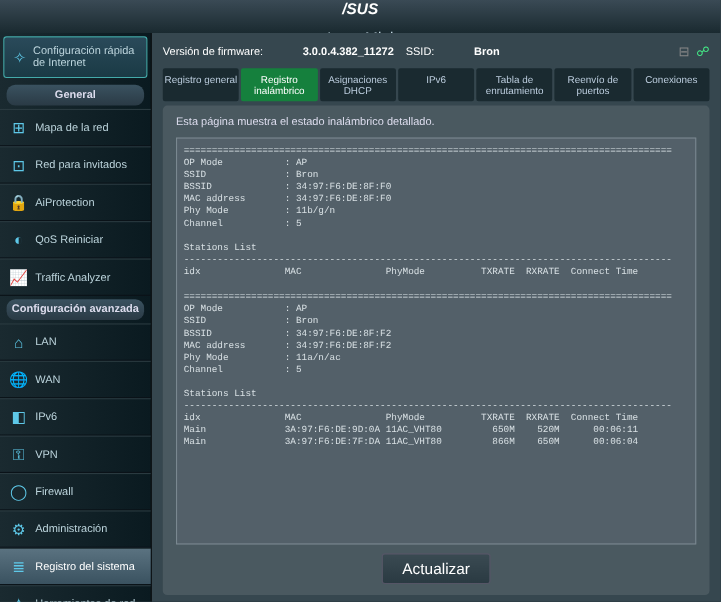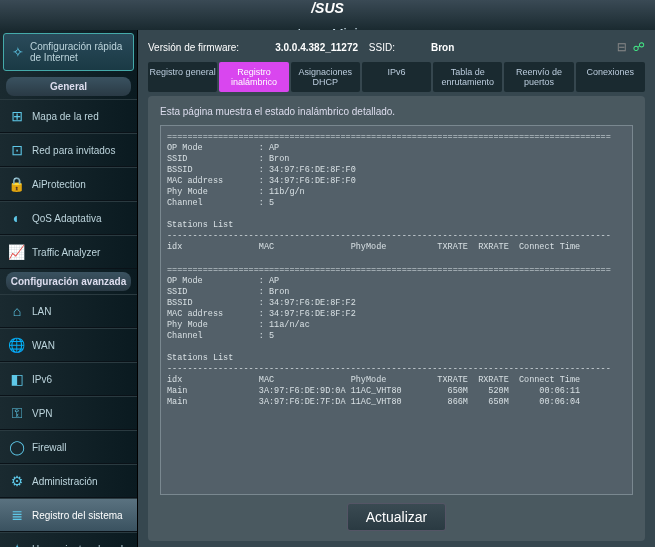--- a/index.html
+++ b/index.html
@@ -16,21 +16,21 @@
 .side-item.active { background: linear-gradient(#5a7280, #3a5260); color: #fff; }
 .side-item.special { background: linear-gradient(#2a4a5a, #1a3a45); border: 1px solid #4aa; border-radius: 3px; margin: 3px; }
 .side-head { text-align: center; padding: 4px; background: linear-gradient(#3a5260, #2a3a45); font-size: 10px; border-radius: 8px; margin: 3px 6px; color: #dde; font-weight: bold; }
 .icon { width: 18px; height: 18px; display: inline-flex; align-items: center; justify-content: center; color: #5ec8e8; font-size: 14px; }
 .content { flex: 1; padding: 6px 10px; background: #36474f; overflow: hidden; display: flex; flex-direction: column; }
 .fwline { font-size: 10px; padding: 4px 0; display: flex; align-items: center; gap: 4px; }
 .fwline b { font-weight: bold; margin-left: 32px; }
 .fwline .icons { margin-left: auto; display: flex; gap: 6px; font-size: 12px; }
 .tabs { display: flex; gap: 2px; margin: 4px 0; }
 .tab { flex: 1; text-align: center; background: #1a2a30; padding: 5px 0; font-size: 9px; cursor: pointer; color: #bcd; border-radius: 2px; }
-.tab.active { background: #d946ef; color: #fff; }
+.tab.active { background: #15803d; color: #fff; }
 .panel { background: #4a5960; border-radius: 4px; padding: 10px 12px; flex: 1; display: flex; flex-direction: column; overflow: hidden; }
 .ptitle { font-size: 13px; color: #fff; padding-bottom: 8px; border-bottom: 1px solid #667078; margin-bottom: 8px; }
 .pdesc { font-size: 10px; margin-bottom: 8px; color: #dde; }
 .logbox { flex: 1; background: #536069; border: 1px solid #7a8890; padding: 6px; font-family: 'Courier New', monospace; font-size: 8.5px; line-height: 1.3; color: #d8e0e4; white-space: pre; overflow: auto; }
 .refresh { text-align: center; padding-top: 8px; }
 .rbtn { background: linear-gradient(#3a4a52, #2a3a42); border: 1px solid #556; color: #fff; padding: 5px 18px; cursor: pointer; border-radius: 3px; font-size: 14px; }
 </style>
 </head>
 <body>
 
@@ -58,21 +58,21 @@
         <div class="side-item">
           <span class="icon">⊡</span>
           <span>Red para invitados</span>
         </div>
         <div class="side-item">
           <span class="icon">🔒</span>
           <span>AiProtection</span>
         </div>
         <div class="side-item">
           <span class="icon">◐</span>
-          <span>QoS Adaptativa</span>
+          <span>QoS Reiniciar</span>
         </div>
         <div class="side-item">
           <span class="icon">📈</span>
           <span>Traffic Analyzer</span>
         </div>
       </div>
     <div class="side-head">Configuración avanzada</div>
     <div id="adv-items">
         <div class="side-item">
           <span class="icon">⌂</span>

